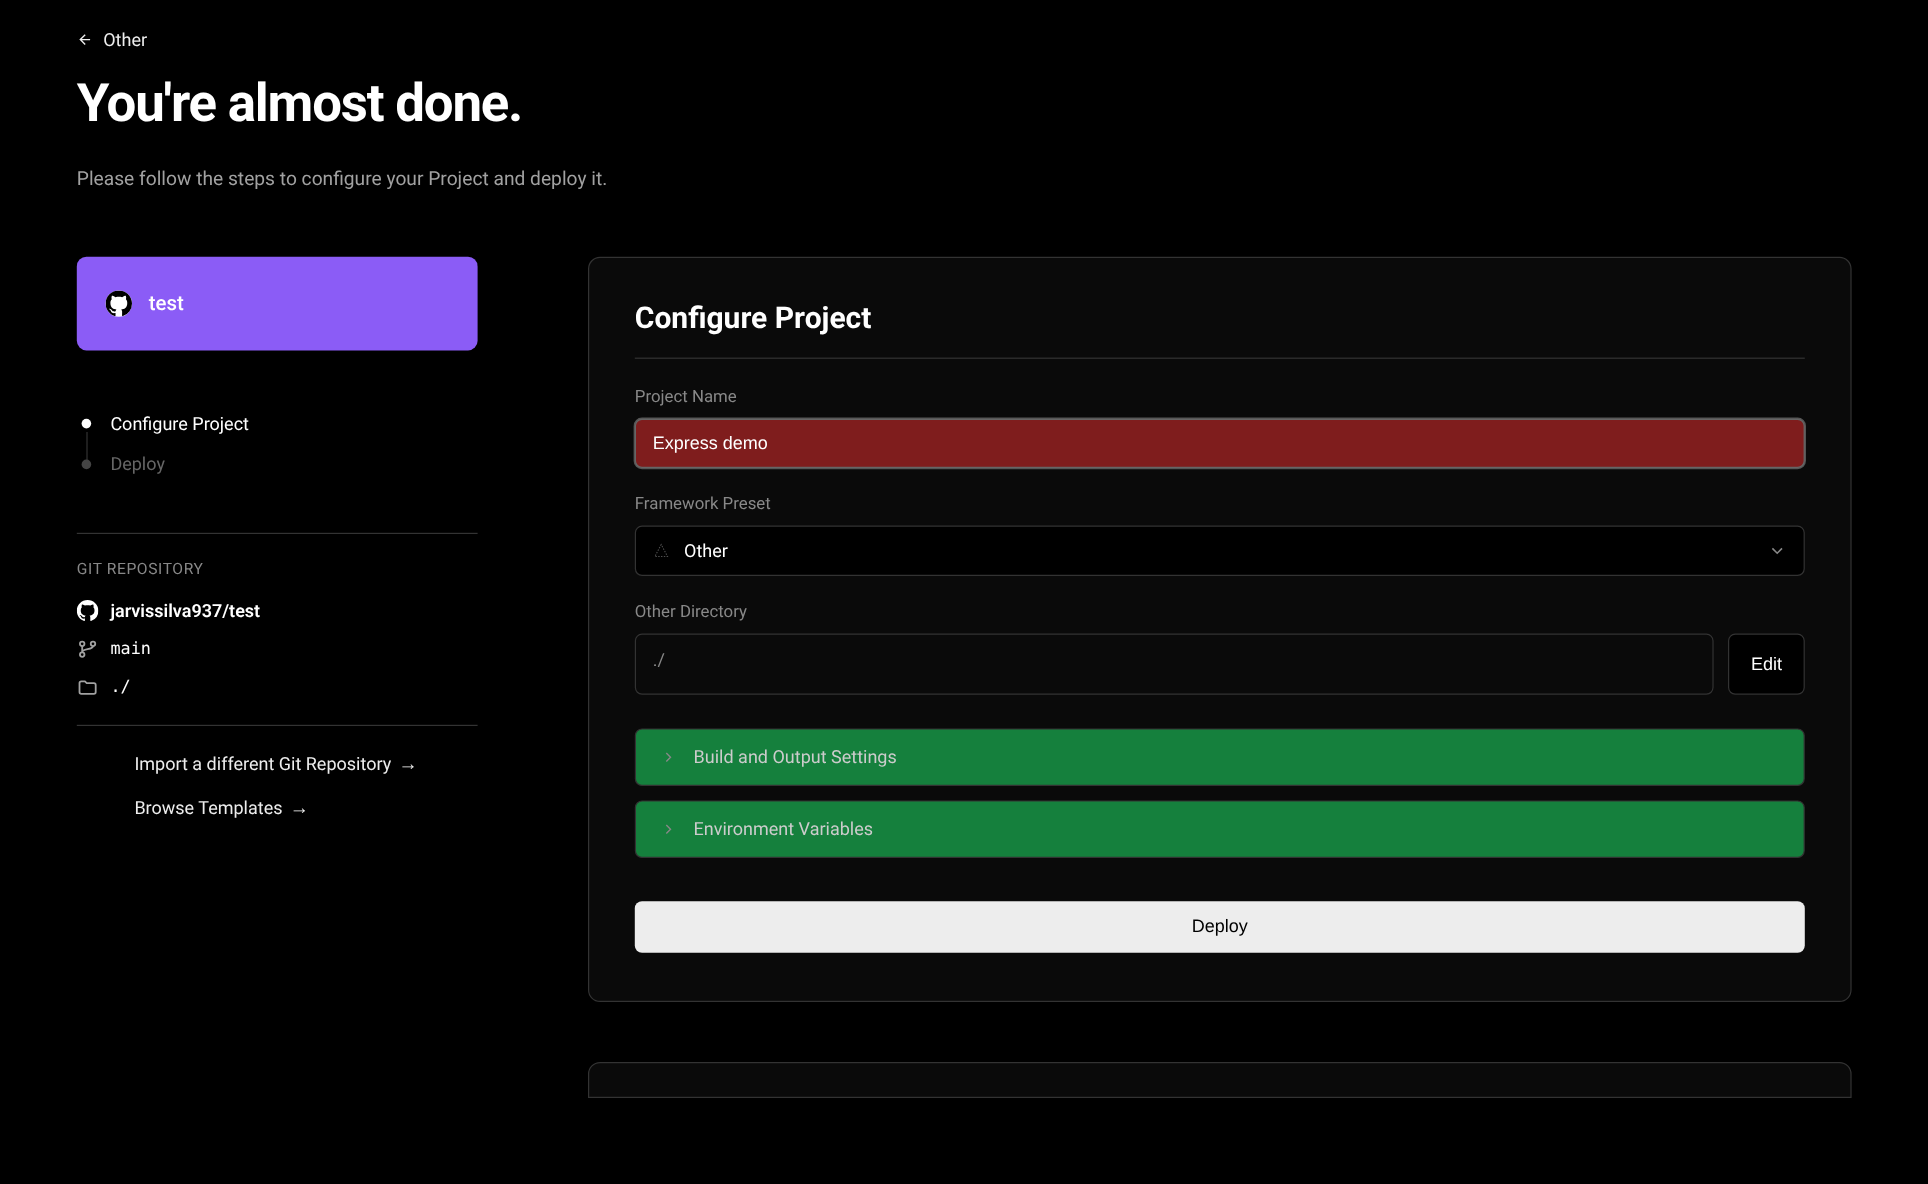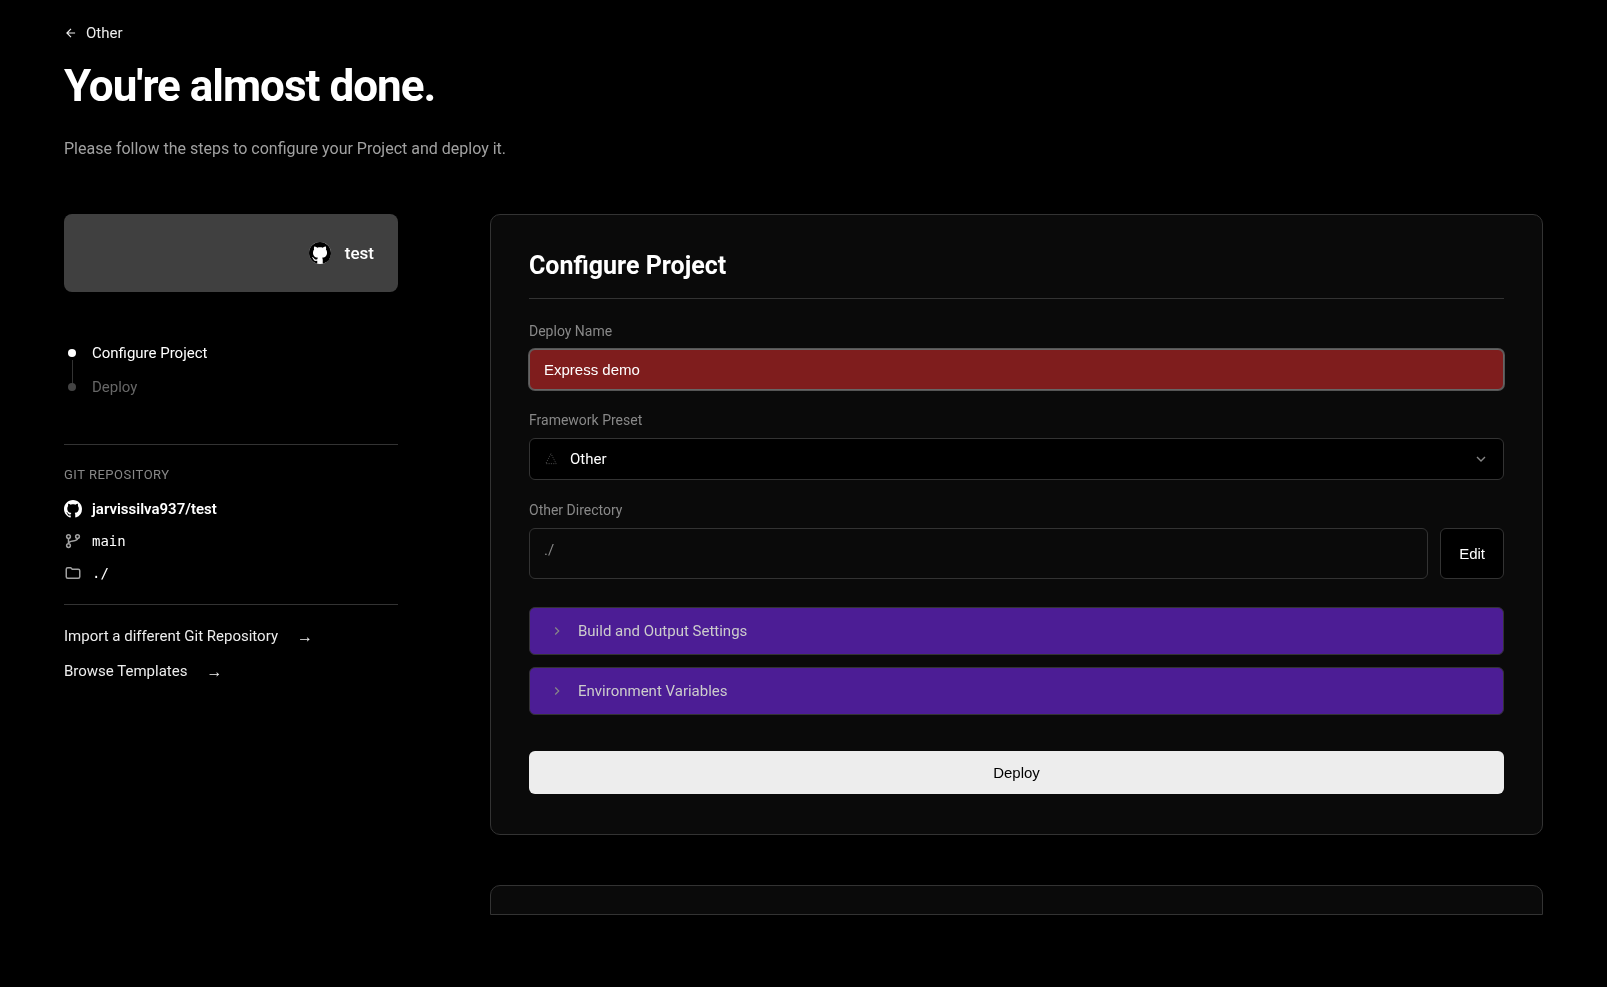--- a/index.html
+++ b/index.html
@@ -38,28 +38,27 @@
 }
 .layout {
   display: flex;
   gap: 92px;
 }
 .sidebar {
   width: 334px;
   flex-shrink: 0;
 }
 .repo-card {
-  background: #404040;
+  background: #8b5cf6;
   border-radius: 8px;
   padding: 28px 24px;
   display: flex;
   align-items: center;
   gap: 14px;
   margin-bottom: 44px;
-  justify-content: flex-end;
 }
 .repo-card .gh-icon {
   width: 22px; height: 22px;
   background: #fff;
   border-radius: 50%;
   display: flex; align-items: center; justify-content: center;
 }
 .repo-card .gh-icon svg { width: 22px; height: 22px; }
 .repo-card-name {
   font-size: 17px;
@@ -115,25 +114,27 @@
   font-size: 15px;
   margin-bottom: 14px;
 }
 .repo-info-row svg { width: 18px; height: 18px; flex-shrink: 0; }
 .repo-info-row .gh-small {
   width: 18px; height: 18px;
 }
 .mono { font-family: ui-monospace, Menlo, Monaco, monospace; font-size: 14px; }
 .link-row {
   display: flex;
-  gap: 19px;
+  align-items: center;
+  gap: 6px;
   font-size: 15px;
   color: #ededed;
   margin-bottom: 16px;
   cursor: pointer;
+  margin-left: 48px;
 }
 .link-row .arrow { font-size: 16px; }
 
 .main {
   flex: 1;
 }
 .panel {
   background: #0a0a0a;
   border: 1px solid #333;
   border-radius: 10px;
@@ -206,21 +207,21 @@
 .edit-btn {
   background: #000;
   border: 1px solid #333;
   border-radius: 6px;
   padding: 16px 18px;
   color: #fff;
   font-size: 15px;
   cursor: pointer;
 }
 .accordion {
-  background: #4c1d95;
+  background: #15803d;
   border: 1px solid #333;
   border-radius: 6px;
   padding: 14px 20px;
   display: flex;
   align-items: center;
   gap: 14px;
   cursor: pointer;
   margin-bottom: 12px;
 }
 .accordion .chev { width: 14px; height: 14px; color: #888; }
@@ -324,21 +325,21 @@
       </div>
 
     </div>
 
     <div class="main">
       <div class="panel">
         <h2 class="panel-title">Configure Project</h2>
         <hr class="panel-divider">
 
         <div class="field-group">
-          <div class="field-label">Deploy Name</div>
+          <div class="field-label">Project Name</div>
           <input class="text-input" type="text" value="Express demo" style="">
         </div>
 
         <div class="field-group">
           <div class="field-label">Framework Preset</div>
           <div class="select-box">
             <div class="select-left">
               <svg class="triangle-icon" viewBox="0 0 24 24" fill="none" stroke="#888" stroke-width="1.5">
                   <path d="M12 3L3 20h18L12 3z" stroke-dasharray="2 2"></path>
                 </svg>

